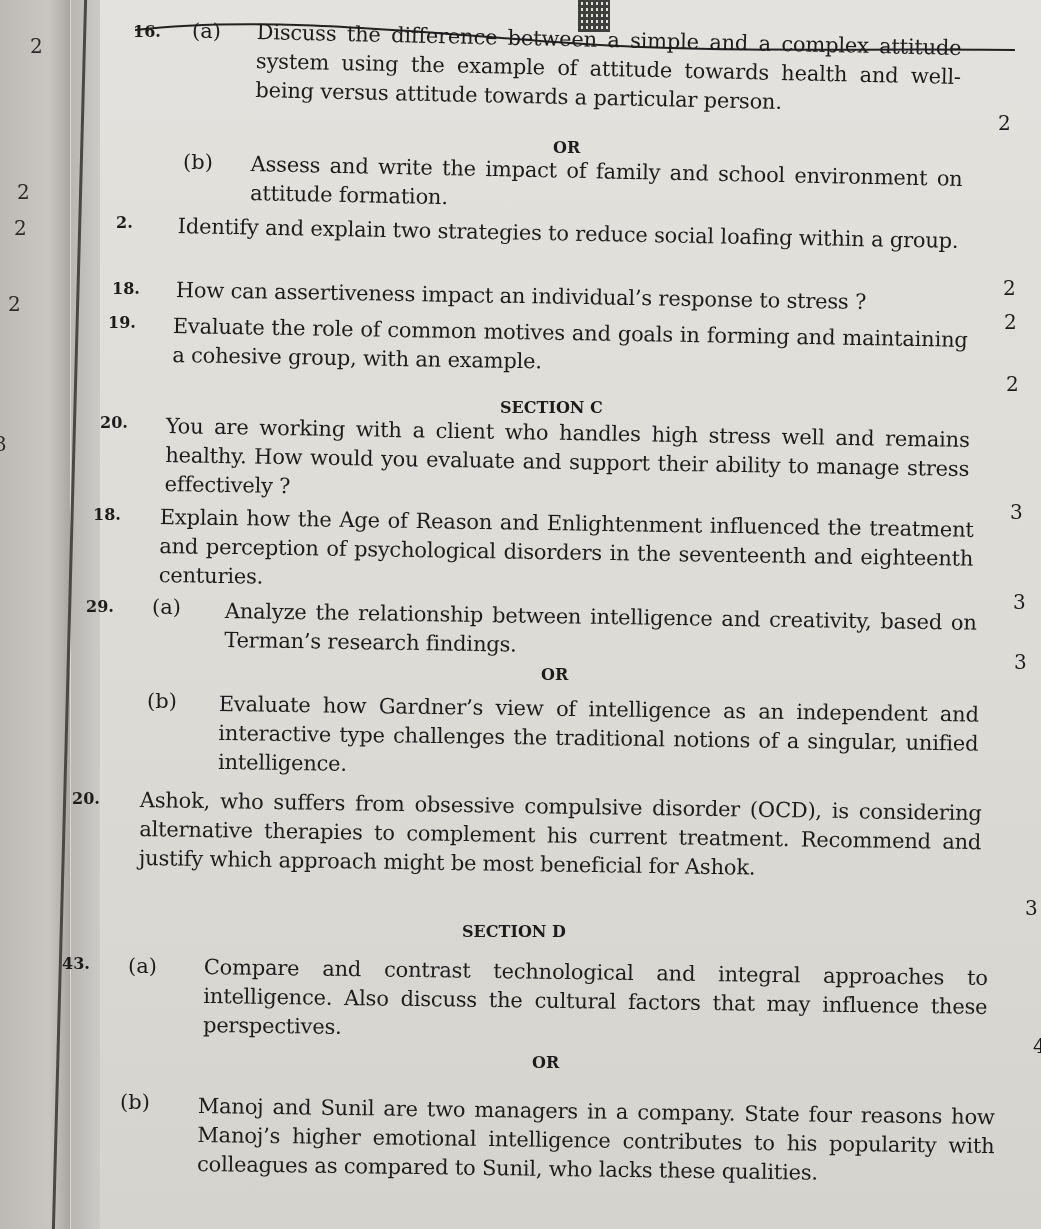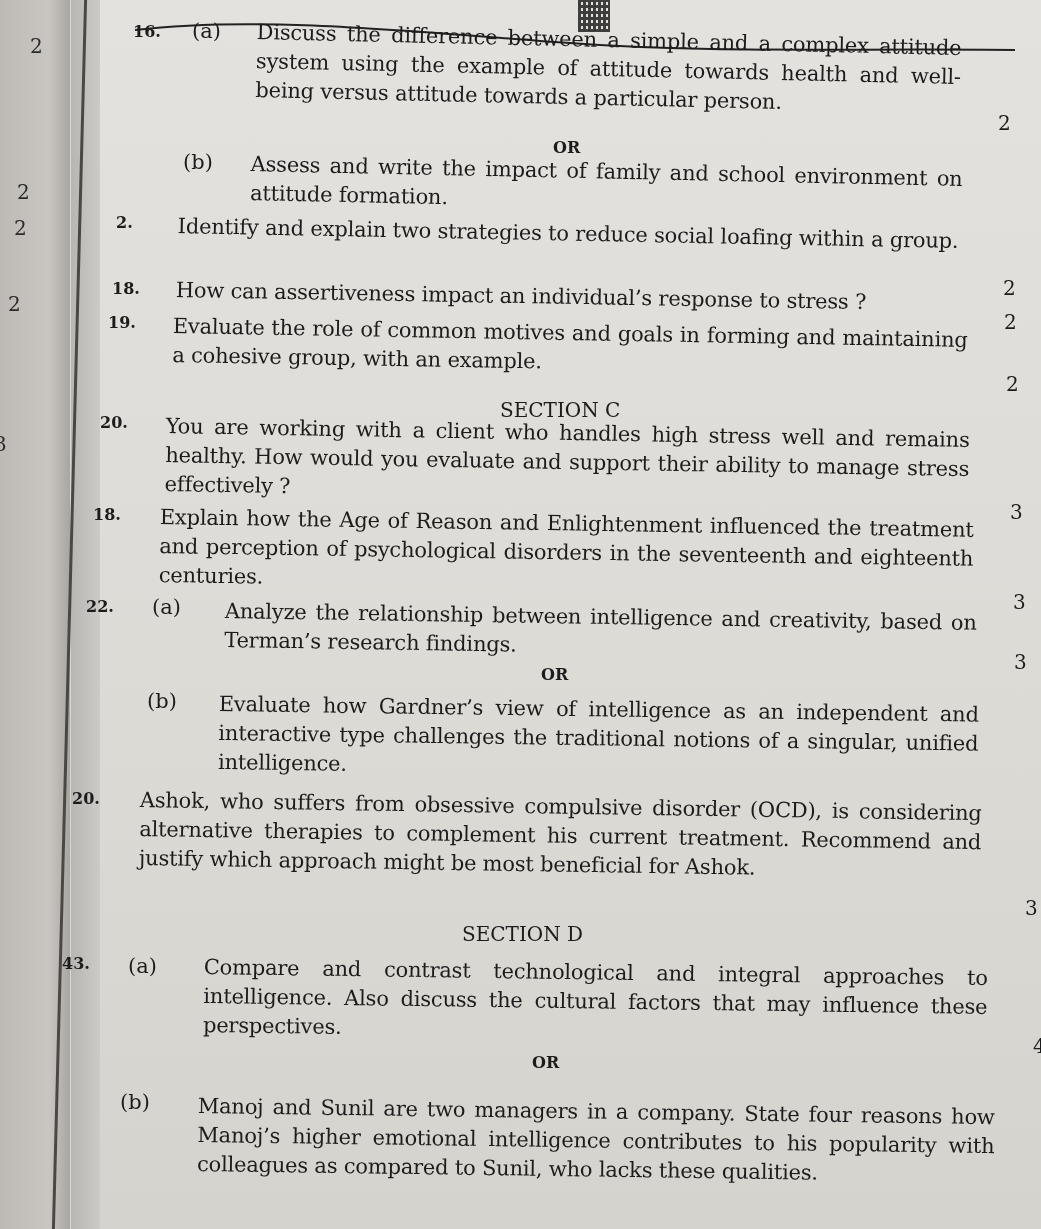--- a/index.html
+++ b/index.html
@@ -38,21 +38,21 @@
   .rule {
     position: absolute; left: 135px; top: 22px; width: 880px; height: 30px;
   }
   .q {
     position: absolute; font-size: 21px; line-height: 29px; letter-spacing: -0.2px;
   }
   .qnum { position: absolute; font-weight: bold; font-size: 16px; }
   .part { position: absolute; font-size: 21px; }
   .text { position: absolute; text-align: justify; }
   .or { position: absolute; font-weight: bold; font-size: 16px; }
-  .section { position: absolute; font-weight: normal; font-size: 20px; }
+  .section { position: absolute; font-weight: bold; font-size: 16px; }
   .marks { position: absolute; font-size: 20px; }
 </style>
 </head>
 <body>
 
 <div class="left-page"></div>
 <div class="gutter-shadow"></div>
 <div class="spine"></div>
 
 <span class="margin-mark" style="left:30px;top:34px">2</span>
@@ -104,21 +104,21 @@
   <span class="marks" style="left:1010px;top:500px">3</span>
 </div>
 
 <div>
   <span class="qnum" style="left:93px;top:505px">18.</span>
   <div class="q text" style="left:160px;top:503px;width:814px;transform:rotate(0.9deg);transform-origin:left top">Explain how the Age of Reason and Enlightenment influenced the treatment and perception of psychological disorders in the seventeenth and eighteenth centuries.</div>
   <span class="marks" style="left:1013px;top:590px">3</span>
 </div>
 
 <div>
-  <span class="qnum" style="left:86px;top:597px">22.</span>
+  <span class="qnum" style="left:86px;top:597px">29.</span>
   <span class="part" style="left:152px;top:595px">(a)</span>
   <div class="q text" style="left:225px;top:597px;width:752px;transform:rotate(0.9deg);transform-origin:left top">Analyze the relationship between intelligence and creativity, based on Terman’s research findings.</div>
   <span class="marks" style="left:1014px;top:650px">3</span>
   <span class="or" style="left:541px;top:665px">OR</span>
   <span class="part" style="left:147px;top:689px">(b)</span>
   <div class="q text" style="left:219px;top:690px;width:760px;transform:rotate(0.8deg);transform-origin:left top">Evaluate how Gardner’s view of intelligence as an independent and interactive type challenges the traditional notions of a singular, unified intelligence.</div>
 </div>
 
 <div>
   <span class="qnum" style="left:72px;top:789px">20.</span>

